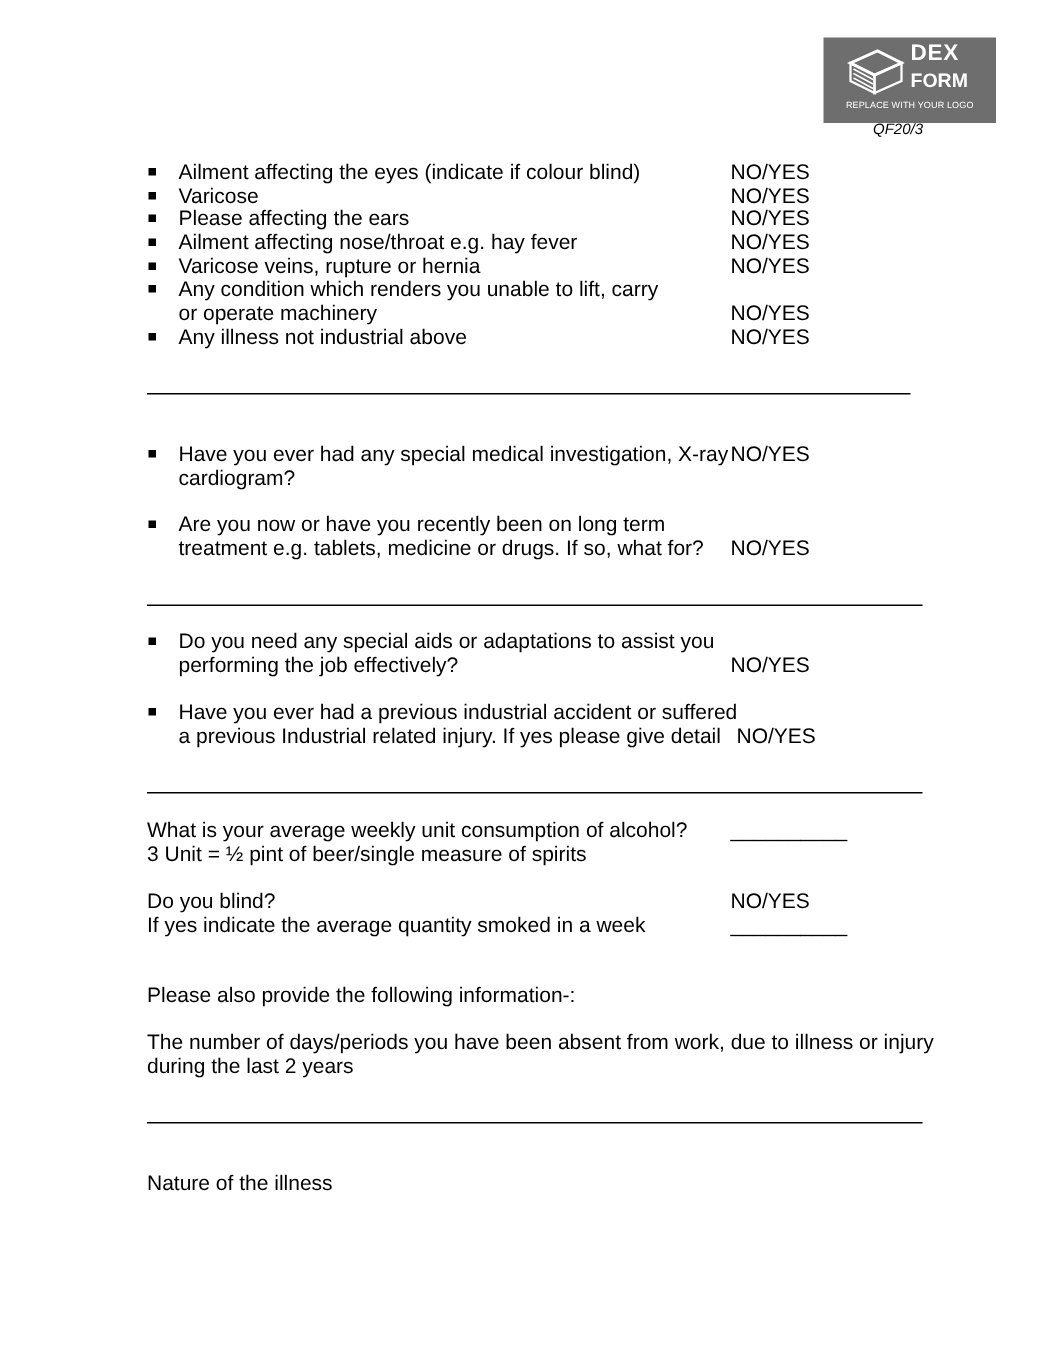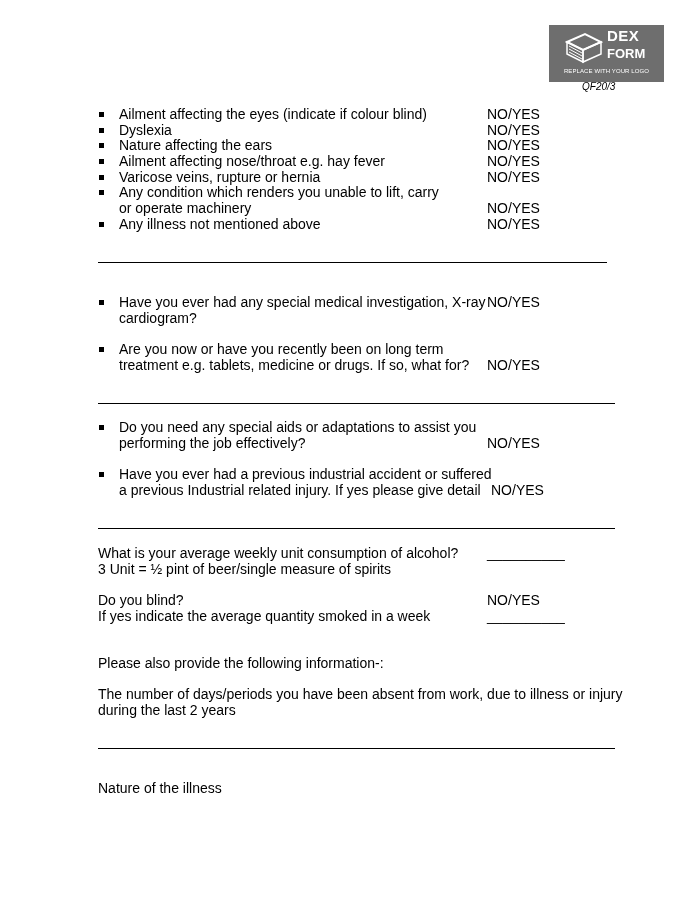--- a/index.html
+++ b/index.html
@@ -38,42 +38,42 @@
   <span class="tag">REPLACE WITH YOUR LOGO</span>
 </div>
 <div class="code">QF20/3</div>
 
 <div>
   <div class="bullet" style="left:99px;top:112px"></div>
   <div class="abs" style="left:119px;top:106px">Ailment affecting the eyes (indicate if colour blind)</div>
   <div class="abs" style="left:487px;top:106px">NO/YES</div>
 
   <div class="bullet" style="left:99px;top:128px"></div>
-  <div class="abs" style="left:119px;top:122px">Dyslexia</div>
+  <div class="abs" style="left:119px;top:122px">Varicose</div>
   <div class="abs" style="left:487px;top:122px">NO/YES</div>
 
   <div class="bullet" style="left:99px;top:143px"></div>
-  <div class="abs" style="left:119px;top:137px">Nature affecting the ears</div>
+  <div class="abs" style="left:119px;top:137px">Please affecting the ears</div>
   <div class="abs" style="left:487px;top:137px">NO/YES</div>
 
   <div class="bullet" style="left:99px;top:159px"></div>
   <div class="abs" style="left:119px;top:153px">Ailment affecting nose/throat e.g. hay fever</div>
   <div class="abs" style="left:487px;top:153px">NO/YES</div>
 
   <div class="bullet" style="left:99px;top:175px"></div>
   <div class="abs" style="left:119px;top:169px">Varicose veins, rupture or hernia</div>
   <div class="abs" style="left:487px;top:169px">NO/YES</div>
 
   <div class="bullet" style="left:99px;top:190px"></div>
   <div class="abs" style="left:119px;top:184px">Any condition which renders you unable to lift, carry</div>
   <div class="abs" style="left:119px;top:200px">or operate machinery</div>
   <div class="abs" style="left:487px;top:200px">NO/YES</div>
 
   <div class="bullet" style="left:99px;top:222px"></div>
-  <div class="abs" style="left:119px;top:216px">Any illness not mentioned above</div>
+  <div class="abs" style="left:119px;top:216px">Any illness not industrial above</div>
   <div class="abs" style="left:487px;top:216px">NO/YES</div>
 </div>
 
 <div class="rule" style="left:98px;top:262px;width:509px"></div>
 
 <div>
   <div class="bullet" style="left:99px;top:300px"></div>
   <div class="abs" style="left:119px;top:294px">Have you ever had any special medical investigation, X-ray</div>
   <div class="abs" style="left:119px;top:310px">cardiogram?</div>
   <div class="abs" style="left:487px;top:294px">NO/YES</div>

